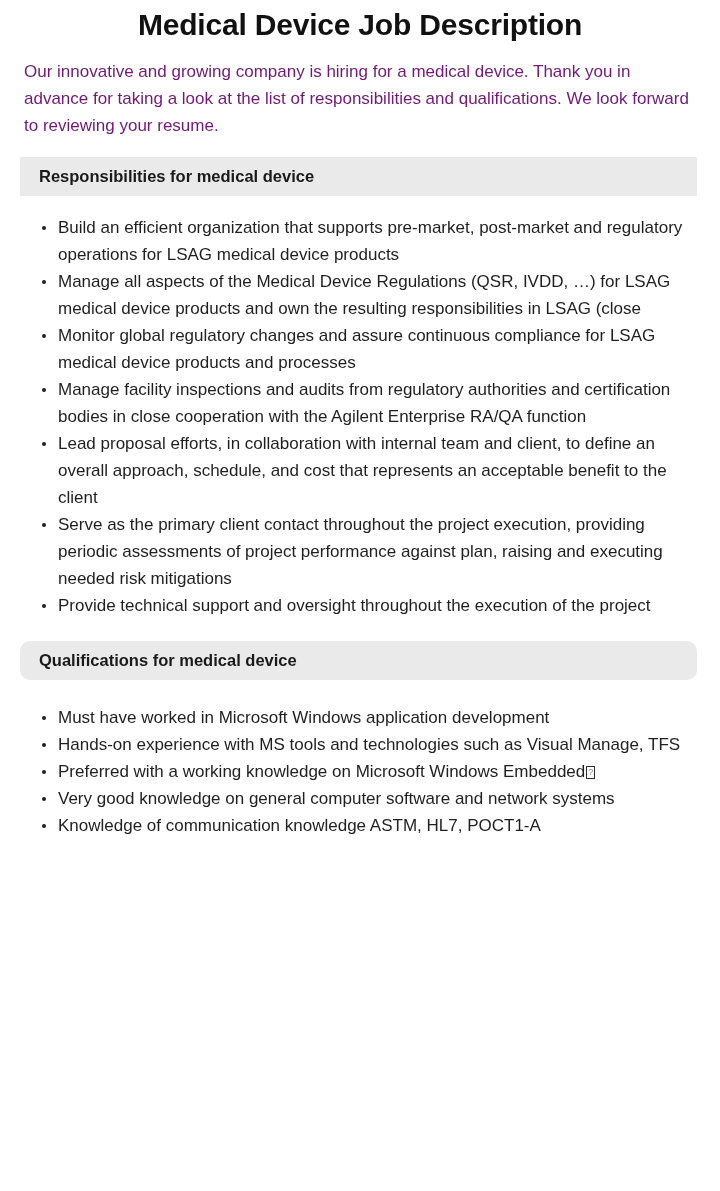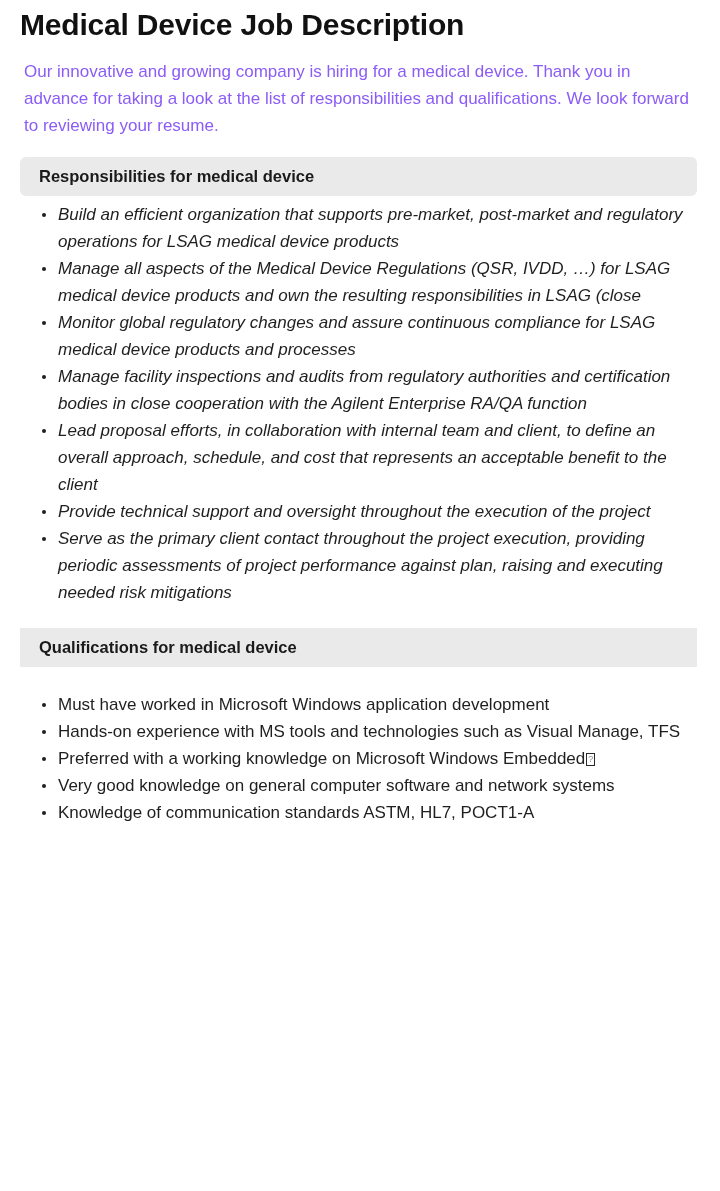--- a/index.html
+++ b/index.html
@@ -24,51 +24,52 @@
     box-sizing: border-box;
   }
 
   
   .doc-title {
     margin: 0;
     padding: 6px 20px 0 20px;
     font-size: 30px;
     line-height: 38px;
     font-weight: bold;
+    text-align: center;
     letter-spacing: -0.2px;
     color: #111111;
   }
 
   
   .intro {
     margin: 14px 0 0 0;
     padding: 0 27px 0 24px;
     font-size: 17px;
     line-height: 27px;
-    color: #8b5cf6;
+    color: #701a75;
   }
 
   
   .section-band {
     background: #eaeaea;
     margin: 0 23px 0 20px;
     padding: 10px 0 10px 19px;
     box-sizing: border-box;
   }
 
   .section-band-title {
     font-size: 16.5px;
     line-height: 19px;
     font-weight: bold;
     color: #1a1a1a;
     margin: 0;
   }
 
-  .band-responsibilities { margin-top: 18px; border-radius: 6px; }
-  .band-qualifications   { margin-top: 22px; }
+  .band-responsibilities { margin-top: 18px; }
+  .band-qualifications   { margin-top: 22px; border-radius: 10px; }
 
   
   ul.bullets {
     list-style: none;
     margin: 0;
     padding: 0 27px 0 0;
   }
 
   ul.bullets li {
     position: relative;
@@ -83,21 +84,21 @@
     position: absolute;
     left: 42px;
     top: 12px;
     width: 4px;
     height: 4px;
     border-radius: 50%;
     background: #1f1f1f;
   }
 
   
-  ul.list-responsibilities { margin-top: 5px; font-style: italic; }
+  ul.list-responsibilities { margin-top: 18px; }
   ul.list-responsibilities li { margin-bottom: 0px; }
 
   
   ul.list-qualifications { margin-top: 24px; }
   ul.list-qualifications li { margin-bottom: 0px; }
 
   
   .tofu {
     display: inline-block;
     width: 9px;
@@ -133,29 +134,29 @@
   <div class="section-band band-responsibilities">
     <div class="section-band-title">Responsibilities for medical device</div>
   </div>
 
   <ul class="bullets list-responsibilities">
       <li><span>Build an efficient organization that supports pre-market, post-market and regulatory operations for LSAG medical device products</span></li>
       <li><span>Manage all aspects of the Medical Device Regulations (QSR, IVDD, …) for LSAG medical device products and own the resulting responsibilities in LSAG (close</span></li>
       <li><span>Monitor global regulatory changes and assure continuous compliance for LSAG medical device products and processes</span></li>
       <li><span>Manage facility inspections and audits from regulatory authorities and certification bodies in close cooperation with the Agilent Enterprise RA/QA function</span></li>
       <li><span>Lead proposal efforts, in collaboration with internal team and client, to define an overall approach, schedule, and cost that represents an acceptable benefit to the client</span></li>
+      <li><span>Serve as the primary client contact throughout the project execution, providing periodic assessments of project performance against plan, raising and executing needed risk mitigations</span></li>
       <li><span>Provide technical support and oversight throughout the execution of the project</span></li>
-      <li><span>Serve as the primary client contact throughout the project execution, providing periodic assessments of project performance against plan, raising and executing needed risk mitigations</span></li>
     </ul>
 
   <div class="section-band band-qualifications">
     <div class="section-band-title">Qualifications for medical device</div>
   </div>
 
   <ul class="bullets list-qualifications">
       <li><span>Must have worked in Microsoft Windows application development</span></li>
       <li><span>Hands-on experience with MS tools and technologies such as Visual Manage, TFS</span></li>
       <li><span>Preferred with a working knowledge on Microsoft Windows Embedded</span><span class="tofu"></span></li>
       <li><span>Very good knowledge on general computer software and network systems</span></li>
-      <li><span>Knowledge of communication standards ASTM, HL7, POCT1-A</span></li>
+      <li><span>Knowledge of communication knowledge ASTM, HL7, POCT1-A</span></li>
     </ul>
 
 </div>
 
 </body></html>

